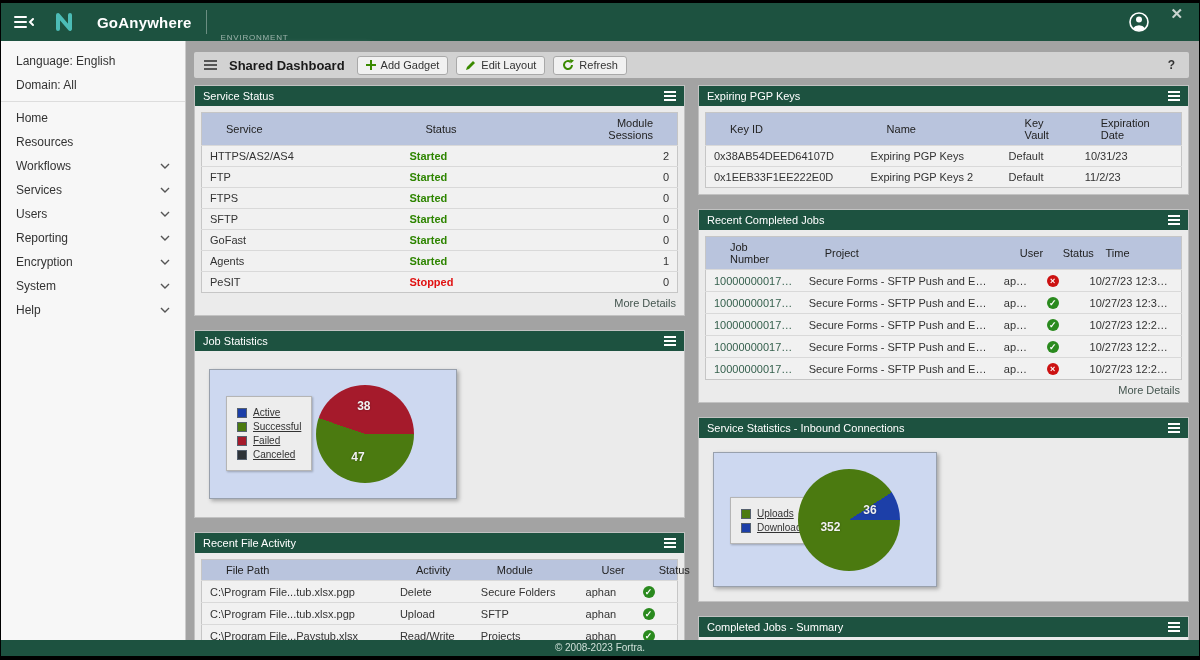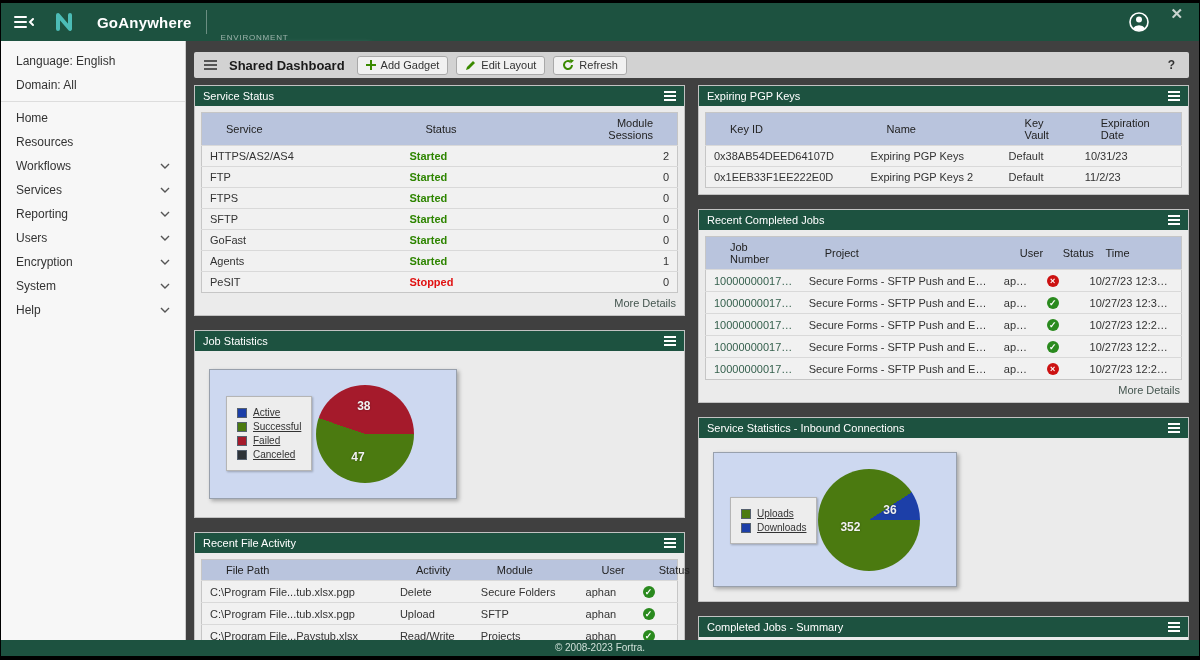--- a/index.html
+++ b/index.html
@@ -20,21 +20,21 @@
   .tb-user { width:22px; height:22px; margin-right:20px; cursor:pointer; }
   .tb-close { color:#c9d4cf; font-size:15px; font-weight:bold; align-self:flex-start; margin-top:4px; margin-right:6px; cursor:pointer; line-height:14px; }
 
   
   .body-row { position:absolute; top:38px; left:0; right:0; bottom:16px; display:flex; overflow:hidden; }
   .sidebar { width:185px; background:#f7f7f7; border-right:1px solid #ccc; padding-top:8px; flex:none; }
   .sb-item { height:24px; padding:0 15px; display:flex; align-items:center; justify-content:space-between; font-size:12px; color:#333; cursor:pointer; }
   .sb-divider { border-bottom:1px solid #ddd; margin:4px 0; }
   .sb-chev { width:10px; height:6px; }
 
-  .main { flex:1; background:#404040; padding:11px 10px 0 8px; overflow:hidden; min-width:0; }
+  .main { flex:1; background:#a3a3a3; padding:11px 10px 0 8px; overflow:hidden; min-width:0; }
 
   
   .toolbar { background:#d2d2d2; border-radius:2px; height:26px; display:flex; align-items:center; gap:8px; padding:0 10px; }
   .tbar-grip { display:flex; flex-direction:column; gap:2px; cursor:pointer; }
   .tbar-grip i { display:block; width:13px; height:2px; background:#555; }
   .tbar-title { font-size:13px; font-weight:bold; color:#1a1a1a; margin:0 4px; }
   .btn { height:19px; background:#f1f1f1; border:1px solid #a9a9a9; border-radius:3px; font-size:11px; color:#333; display:inline-flex; align-items:center; gap:5px; padding:6px 8px; cursor:pointer; font-family:inherit; }
   .help-q { margin-left:auto; font-size:12px; font-weight:bold; color:#333; padding-right:4px; cursor:pointer; }
 
   
@@ -56,21 +56,21 @@
   .st-stopped { color:#e01111; font-weight:bold; }
   .joblink { color:#35604d; cursor:pointer; }
   .more { text-align:right; font-size:11px; color:#44554f; padding:4px 2px 0; cursor:pointer; }
   .sicon { display:inline-block; width:12px; height:12px; border-radius:50%; color:#fff; font-size:9px; font-weight:bold; line-height:12px; text-align:center; }
   .sicon.ok { background:#2a8a1e; }
   .sicon.err { background:#cc1111; }
 
   
   .chart-panel { background:#cdd8f0; border:1px solid #98a0ac; box-shadow:2px 2px 4px rgba(0,0,0,.3); position:relative; }
   .panel-js { width:248px; height:130px; margin:12px 0 12px 8px; }
-  .panel-in { width:244px; height:135px; margin:8px 8px 8px 8px; }
+  .panel-in { width:224px; height:135px; margin:8px 8px 8px 8px; }
   .legend { position:absolute; background:#ededed; border:1px solid #b5b5b5; box-shadow:1px 1px 2px rgba(0,0,0,.25); padding:7px 10px; font-size:10px; color:#333;text-decoration:underline; }
   .leg-item { display:flex; align-items:center; gap:6px; margin:3px 0; }
   .leg-sw { width:10px; height:10px; border:1px solid #55606e; flex:none; }
   .pie { position:absolute; border-radius:50%; }
   .pie-js { width:98px; height:98px; right:42px; top:15px;
     background:conic-gradient(from 90deg, #4b7a10 0 199deg, #a51a2b 199deg 360deg); }
   .pie-in { width:102px; height:102px; right:36px; top:16px;
     background:conic-gradient(from 90deg, #4b7a10 0 327deg, #1c3fa8 327deg 360deg); }
   .pie-label { position:absolute; font-size:12px; font-weight:bold; color:#f2f2f2; text-shadow:0 0 2px rgba(0,0,0,.4);text-align:center; }
 
@@ -145,27 +145,27 @@
             <polyline points="1,1 5,5 9,1" fill="none" stroke="#555" stroke-width="1.4"></polyline>
           </svg>
         </div>
       <div class="sb-item">
           <span>Services</span>
           <svg class="sb-chev" viewBox="0 0 10 6">
             <polyline points="1,1 5,5 9,1" fill="none" stroke="#555" stroke-width="1.4"></polyline>
           </svg>
         </div>
       <div class="sb-item">
+          <span>Users</span>
+          <svg class="sb-chev" viewBox="0 0 10 6">
+            <polyline points="1,1 5,5 9,1" fill="none" stroke="#555" stroke-width="1.4"></polyline>
+          </svg>
+        </div>
+      <div class="sb-item">
           <span>Reporting</span>
-          <svg class="sb-chev" viewBox="0 0 10 6">
-            <polyline points="1,1 5,5 9,1" fill="none" stroke="#555" stroke-width="1.4"></polyline>
-          </svg>
-        </div>
-      <div class="sb-item">
-          <span>Users</span>
           <svg class="sb-chev" viewBox="0 0 10 6">
             <polyline points="1,1 5,5 9,1" fill="none" stroke="#555" stroke-width="1.4"></polyline>
           </svg>
         </div>
       <div class="sb-item">
           <span>Encryption</span>
           <svg class="sb-chev" viewBox="0 0 10 6">
             <polyline points="1,1 5,5 9,1" fill="none" stroke="#555" stroke-width="1.4"></polyline>
           </svg>
         </div>

